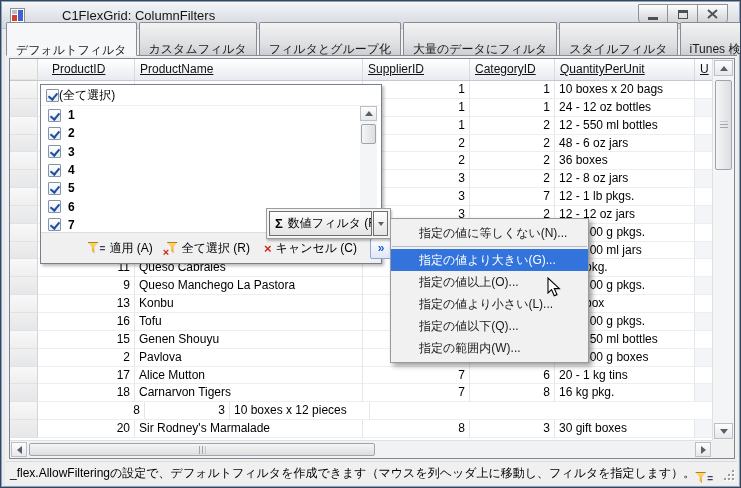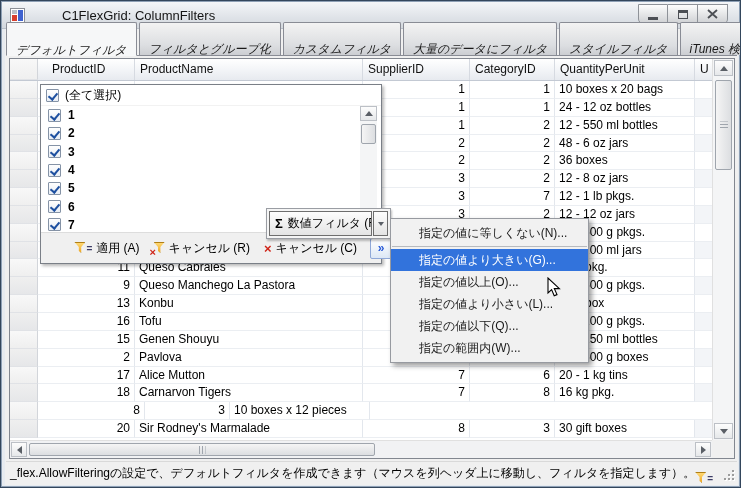--- a/index.html
+++ b/index.html
@@ -24,30 +24,30 @@
   .winbtn:first-child{ border-left-width:1px; border-radius:0 0 0 5px; }
   .winbtn:last-child{ border-radius:0 0 5px 0; }
   .glyph-min{ width:10px; height:3px; background:#4c4f54; margin-top:8px; }
   .glyph-max{ width:10px; height:9px; border:1px solid #4c4f54; border-top-width:3px; }
   
   .client{ position:absolute; left:4px; top:28px; width:733px; height:456px; background:#f0f0f0; }
   .tabbar{ position:absolute; left:1px; top:3px; right:1px; height:24px;
     display:flex; align-items:flex-end; border-bottom:1px solid #898c95; }
   .tab{ height:21px; line-height:20px; padding:16px 9px; white-space:nowrap;
     background:linear-gradient(#f3f3f3,#dcdee1 70%,#ccced2); border:1px solid #898c95;
-    border-bottom:none; margin-right:2px; border-radius:2px 2px 0 0; color:#1a1a1a;font-style:italic; }
+    border-bottom:none; margin-right:2px; border-radius:2px 2px 0 0; color:#1a1a1a; }
   .tab.selected{ height:24px; line-height:23px; background:#f6f7f8; margin-bottom:-1px;
     border-bottom:1px solid #f6f7f8; z-index:2; }
   
   .grid{ position:absolute; left:4px; top:29px; width:726px; height:401px;
     background:#fff; border:1px solid #828790; }
   .ghead{ position:absolute; left:0; top:0; right:22px; height:22px; display:flex;
     background:linear-gradient(#ffffff,#f2f4f7 55%,#e7eaef); border-bottom:1px solid #c3c9d3; }
   .hc{ height:100%; line-height:21px; padding-left:5px; border-right:1px solid #d6dae1;
-    white-space:nowrap; overflow:hidden; color:#111; }
+    white-space:nowrap; overflow:hidden; color:#111;text-decoration:underline; }
   .gbody{ position:absolute; left:0; top:22px; right:22px; bottom:18px; overflow:hidden; }
   .grow{ display:flex; height:17.85px; }
   .gc{ height:100%; line-height:17px; padding:0 4px; border-right:1px solid #e3e7ed;
     border-bottom:1px solid #ebeef2; white-space:nowrap; overflow:hidden; background:#fff; }
   .c-rowhdr{ width:28px; background:linear-gradient(#f8f8f8,#efefef); border-right:1px solid #d2d5da; border-bottom:1px solid #e0e2e6;}
   .grow.alt .c-rowhdr{ background:linear-gradient(#efefef,#e6e7e9); }
   .c-id{ width:97px; text-align:right; }
   .c-name{ width:228px; }
   .c-sup{ width:107px; text-align:right; }
   .c-cat{ width:85px; text-align:right; }
@@ -90,21 +90,21 @@
   .funnel{ display:inline-block; width:11px; height:11px; vertical-align:-1px;
     background:linear-gradient(#ffd873,#eda928); border:1px solid #b07f17;
     clip-path:polygon(0 0,100% 0,62% 45%,62% 100%,40% 82%,40% 45%); }
   .icon-eq{ font-weight:bold; color:#3c3c66; font-size:10px; margin-left:1px; }
   .red-x{ color:#cf2418; font-weight:bold; font-size:13px; line-height:1; }
   .icon-stack{ position:relative; display:inline-block; }
   .icon-stack .red-x{ position:absolute; left:-4px; bottom:-3px; font-size:11px; }
   
   .filter-editor{ position:absolute; left:39px; top:83px; width:342px; height:180px;
     background:#f0f0f0; border:1px solid #7a7f87; box-shadow:2px 2px 3px rgba(0,0,0,.28); z-index:10; }
-  .fe-selectall{ height:21px; background:#fff; display:flex; align-items:center; padding-left:5px; gap:6px;
+  .fe-selectall{ height:21px; background:#fff; display:flex; align-items:center; padding-left:5px; 
     border-bottom:1px solid #f2f2f2; }
   .fe-list{ position:absolute; left:0; top:21px; right:0; bottom:31px; background:#fff; }
   .fe-item{ height:18.3px; display:flex; align-items:center; padding-left:7px; gap:7px; }
   .fe-item b{ font-size:12px; }
   .fe-scroll{ position:absolute; right:4px; top:0; width:17px; bottom:0; background:#f4f5f6; }
   .fe-scroll .sbtn{ left:0; right:0; height:15px; top:0; }
   .fe-scroll .thumb{ left:1px; right:1px; top:18px; height:20px; }
   .cb{ width:13px; height:13px; border:1px solid #8593a6; border-radius:1px;
     background:linear-gradient(#fefefe,#e9eef5); position:relative; flex:0 0 auto; }
   .cb.checked::after{ content:""; position:absolute; left:3px; top:1px; width:4px; height:7px;
@@ -158,22 +158,22 @@
         <svg width="11" height="10">
             <path d="M1 1 L10 9 M10 1 L1 9" stroke="#4c4f54" stroke-width="1.8"></path>
           </svg>
       </div>
     </div>
   </div>
 
   <div class="client">
     <div class="tabbar">
         <div class="tab selected">デフォルトフィルタ</div>
+        <div class="tab">カスタムフィルタ</div>
         <div class="tab">フィルタとグループ化</div>
-        <div class="tab">カスタムフィルタ</div>
         <div class="tab">大量のデータにフィルタ</div>
         <div class="tab">スタイルフィルタ</div>
         <div class="tab">iTunes 検索</div>
       </div>
 
     <div class="grid">
       <div class="ghead">
         <div class="hc c-rowhdr"></div>
         <div class="hc c-id">ProductID</div>
         <div class="hc c-name">ProductName</div>
@@ -443,21 +443,21 @@
         <div class="thumb"></div>
       </div>
     </div>
     <div class="fe-toolbar">
       <div class="fe-btn">
         <span><span class="funnel"></span><span class="icon-eq">=</span></span>
         <span>適用 (A)</span>
       </div>
       <div class="fe-btn">
         <span class="icon-stack"><span class="funnel"></span><span class="red-x">×</span></span>
-        <span>キャンセル (R)</span>
+        <span>全て選択 (R)</span>
       </div>
       <div class="fe-btn">
         <span class="red-x">×</span>
         <span>キャンセル (C)</span>
       </div>
     </div>
     <div class="fe-overflow">»</div>
   </div>
 
   <div class="sigma-popup">

